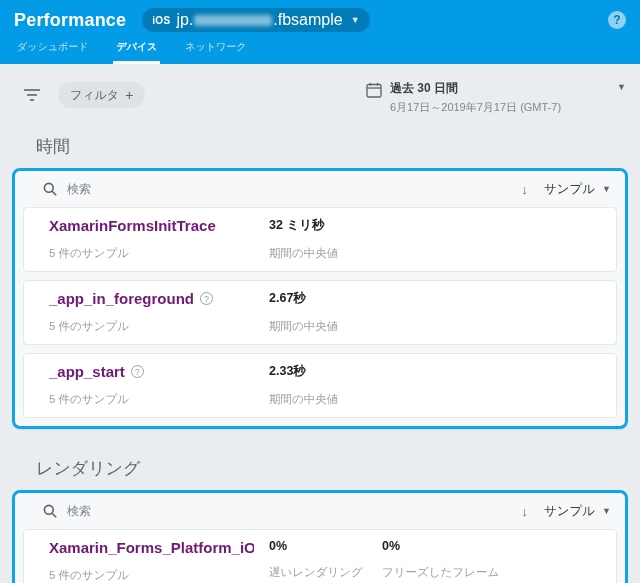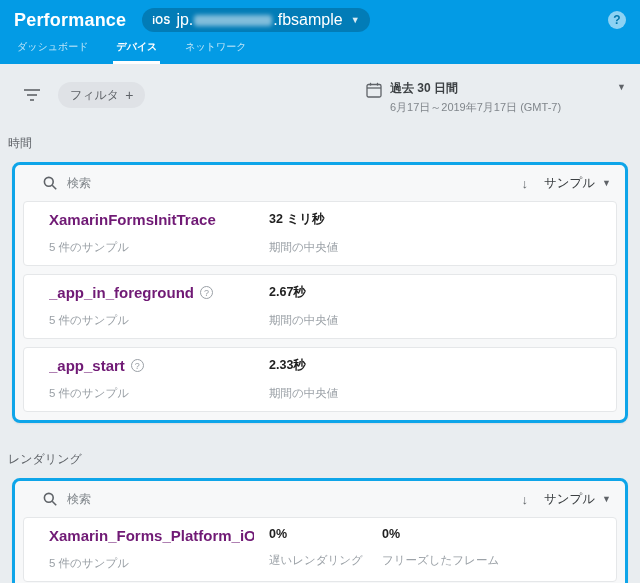--- a/index.html
+++ b/index.html
@@ -50,21 +50,21 @@
   }
   .filter-pill .plus { font-size: 14px; color: #5f6368; }
   .date-picker { margin-left: auto; display: flex; align-items: flex-start; gap: 8px; cursor: pointer; }
   .calendar-icon { margin-top: 2px; }
   .date-texts { display: flex; flex-direction: column; gap: 3px; }
   .date-range-label { font-size: 12px; font-weight: bold; color: #3c4043; }
   .date-range-detail { font-size: 11px; color: #80868b; }
   .date-caret { font-size: 9px; color: #5f6368; margin-left: 48px; margin-top: 2px; }
 
   
-  .section-title { font-size: 12px; color: #5f6368; margin: 20px 0 10px 8px; }
+  .section-title { font-size: 17px; color: #5f6368; margin: 20px 0 10px 36px; }
   .section-rendering .section-title { margin-top: 28px; }
   .card {
     margin: 0 12px; background: #f7f8f9; border: 3px solid #0ea5e9;
     border-radius: 8px; box-shadow: 0 1px 2px rgba(0,0,0,0.07);
   }
   .card-header { height: 36px; display: flex; align-items: center; padding: 0 14px 0 28px; }
   .search-icon { display: flex; margin-right: 10px; }
   .search-input {
     border: none; outline: none; background: transparent; flex: 1;
     font-size: 12px; color: #3c4043; font-family: inherit;

